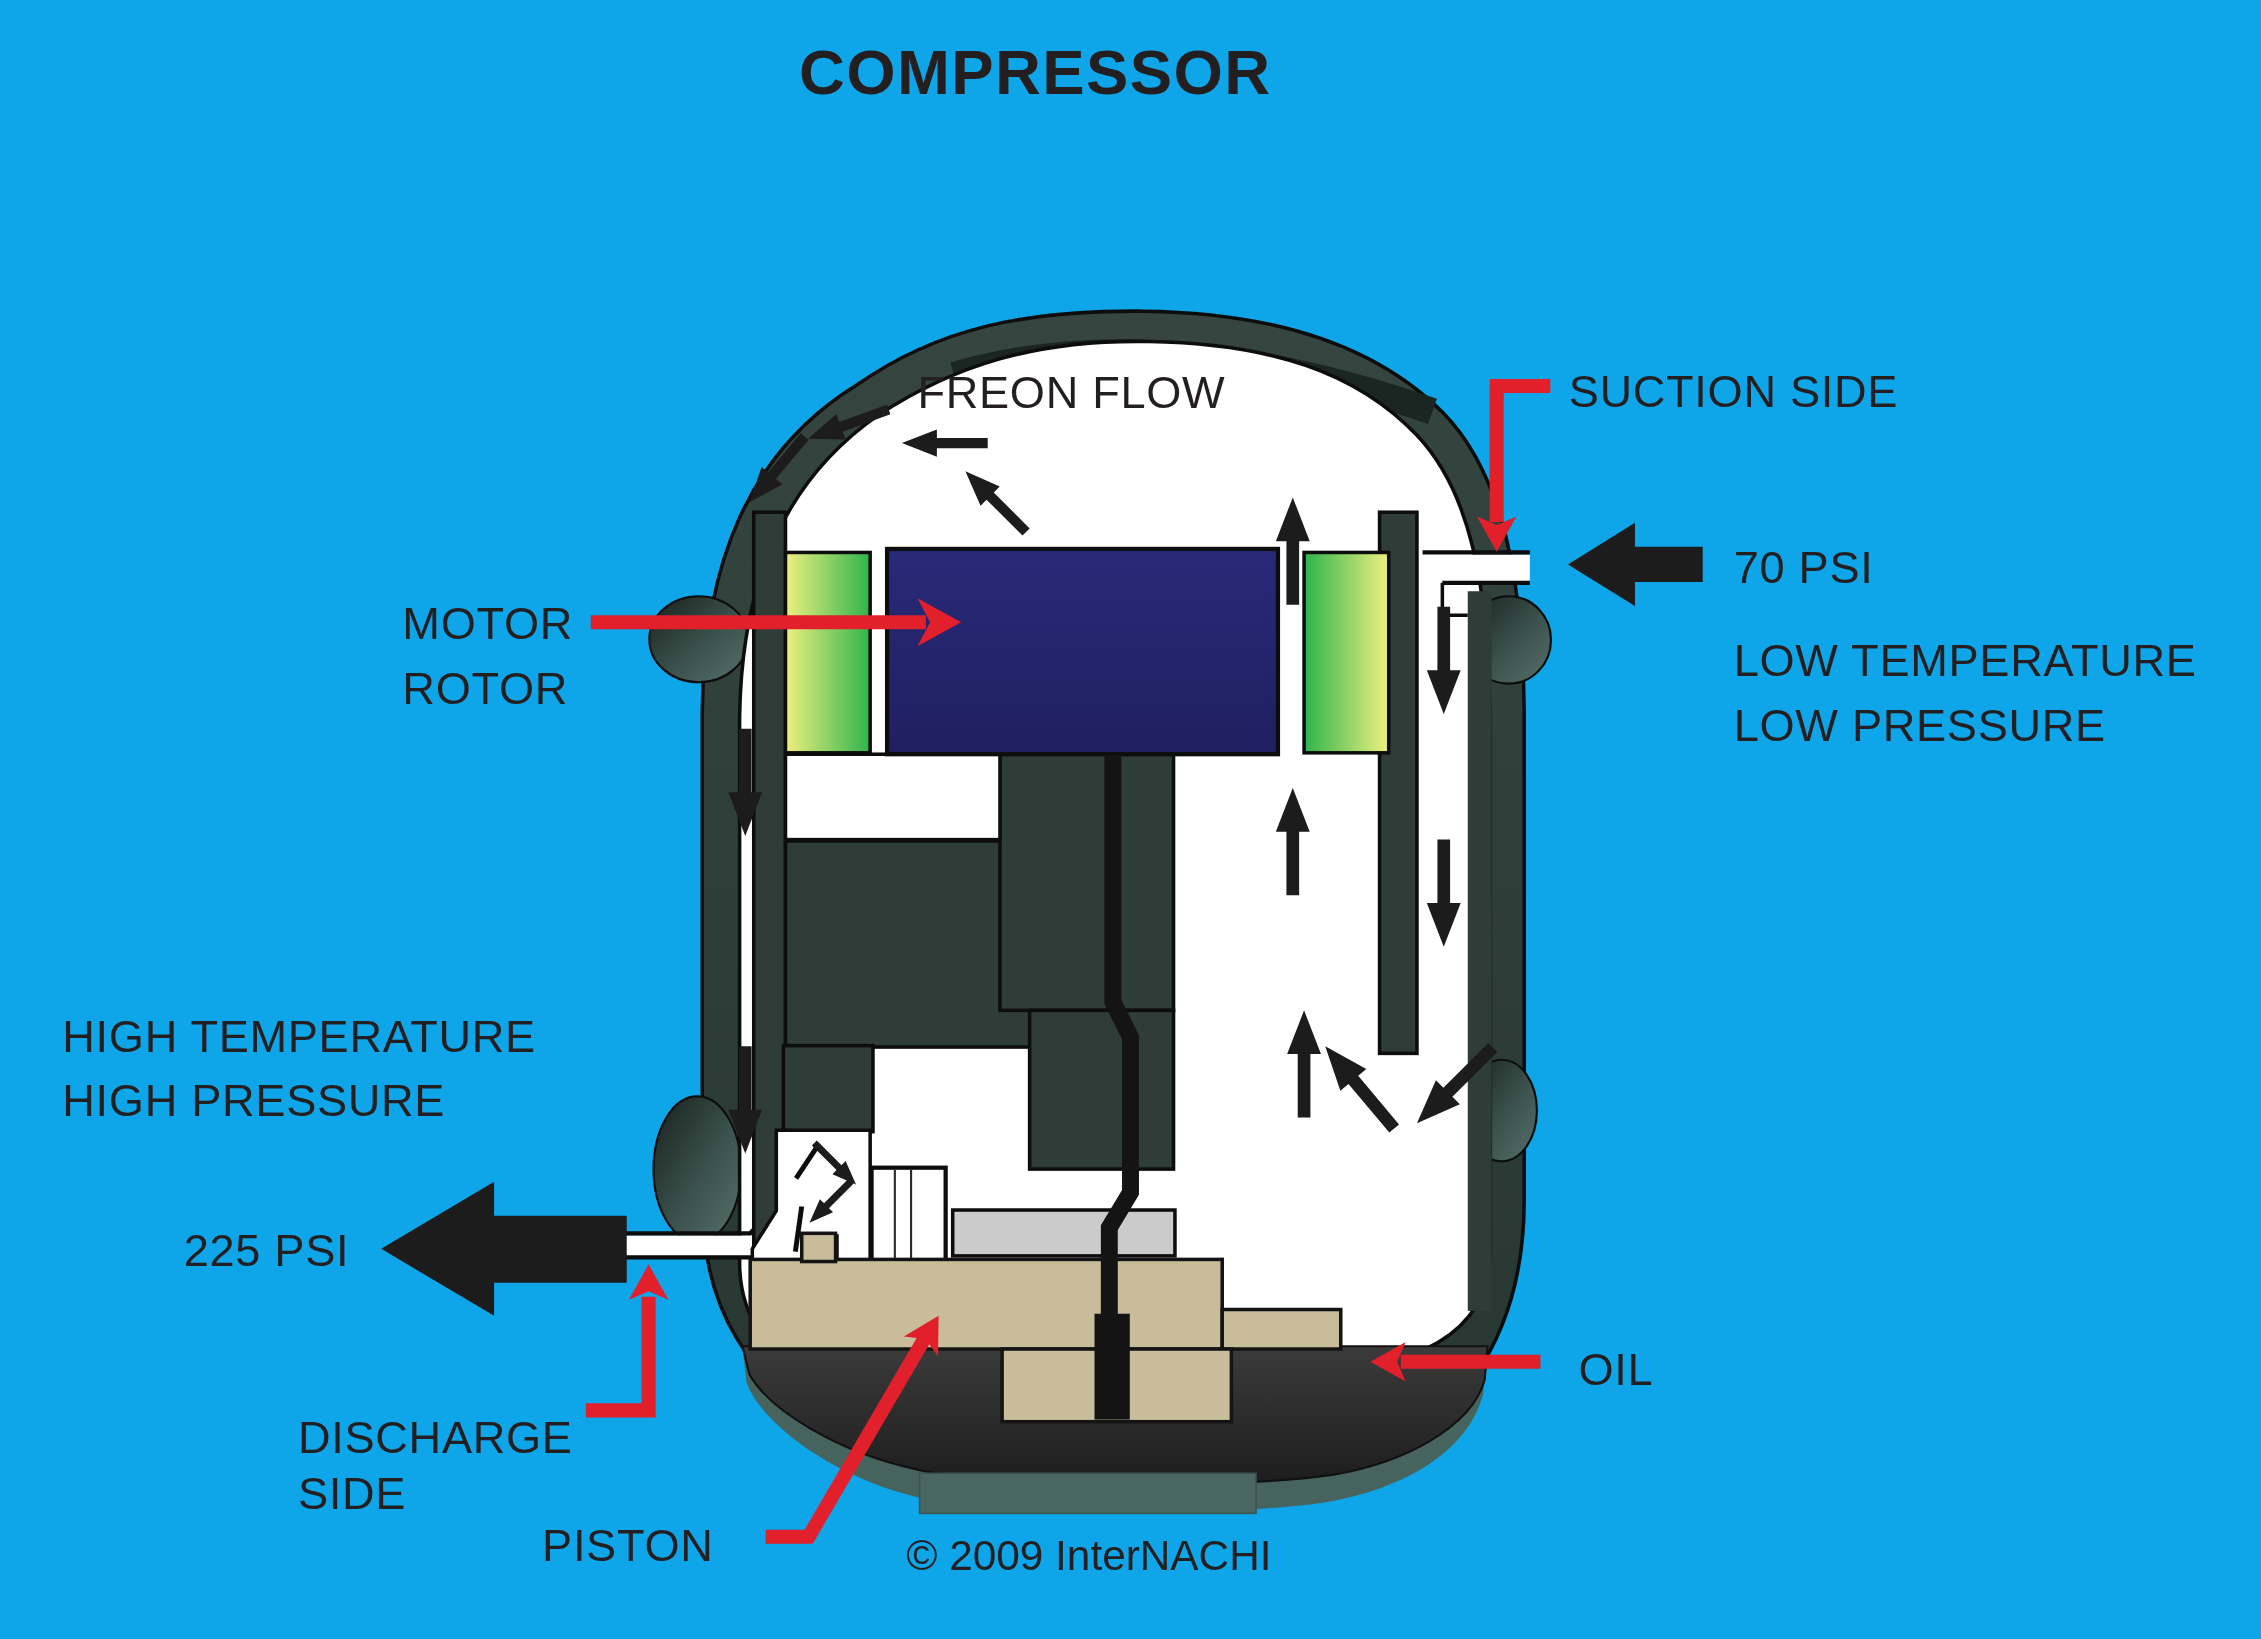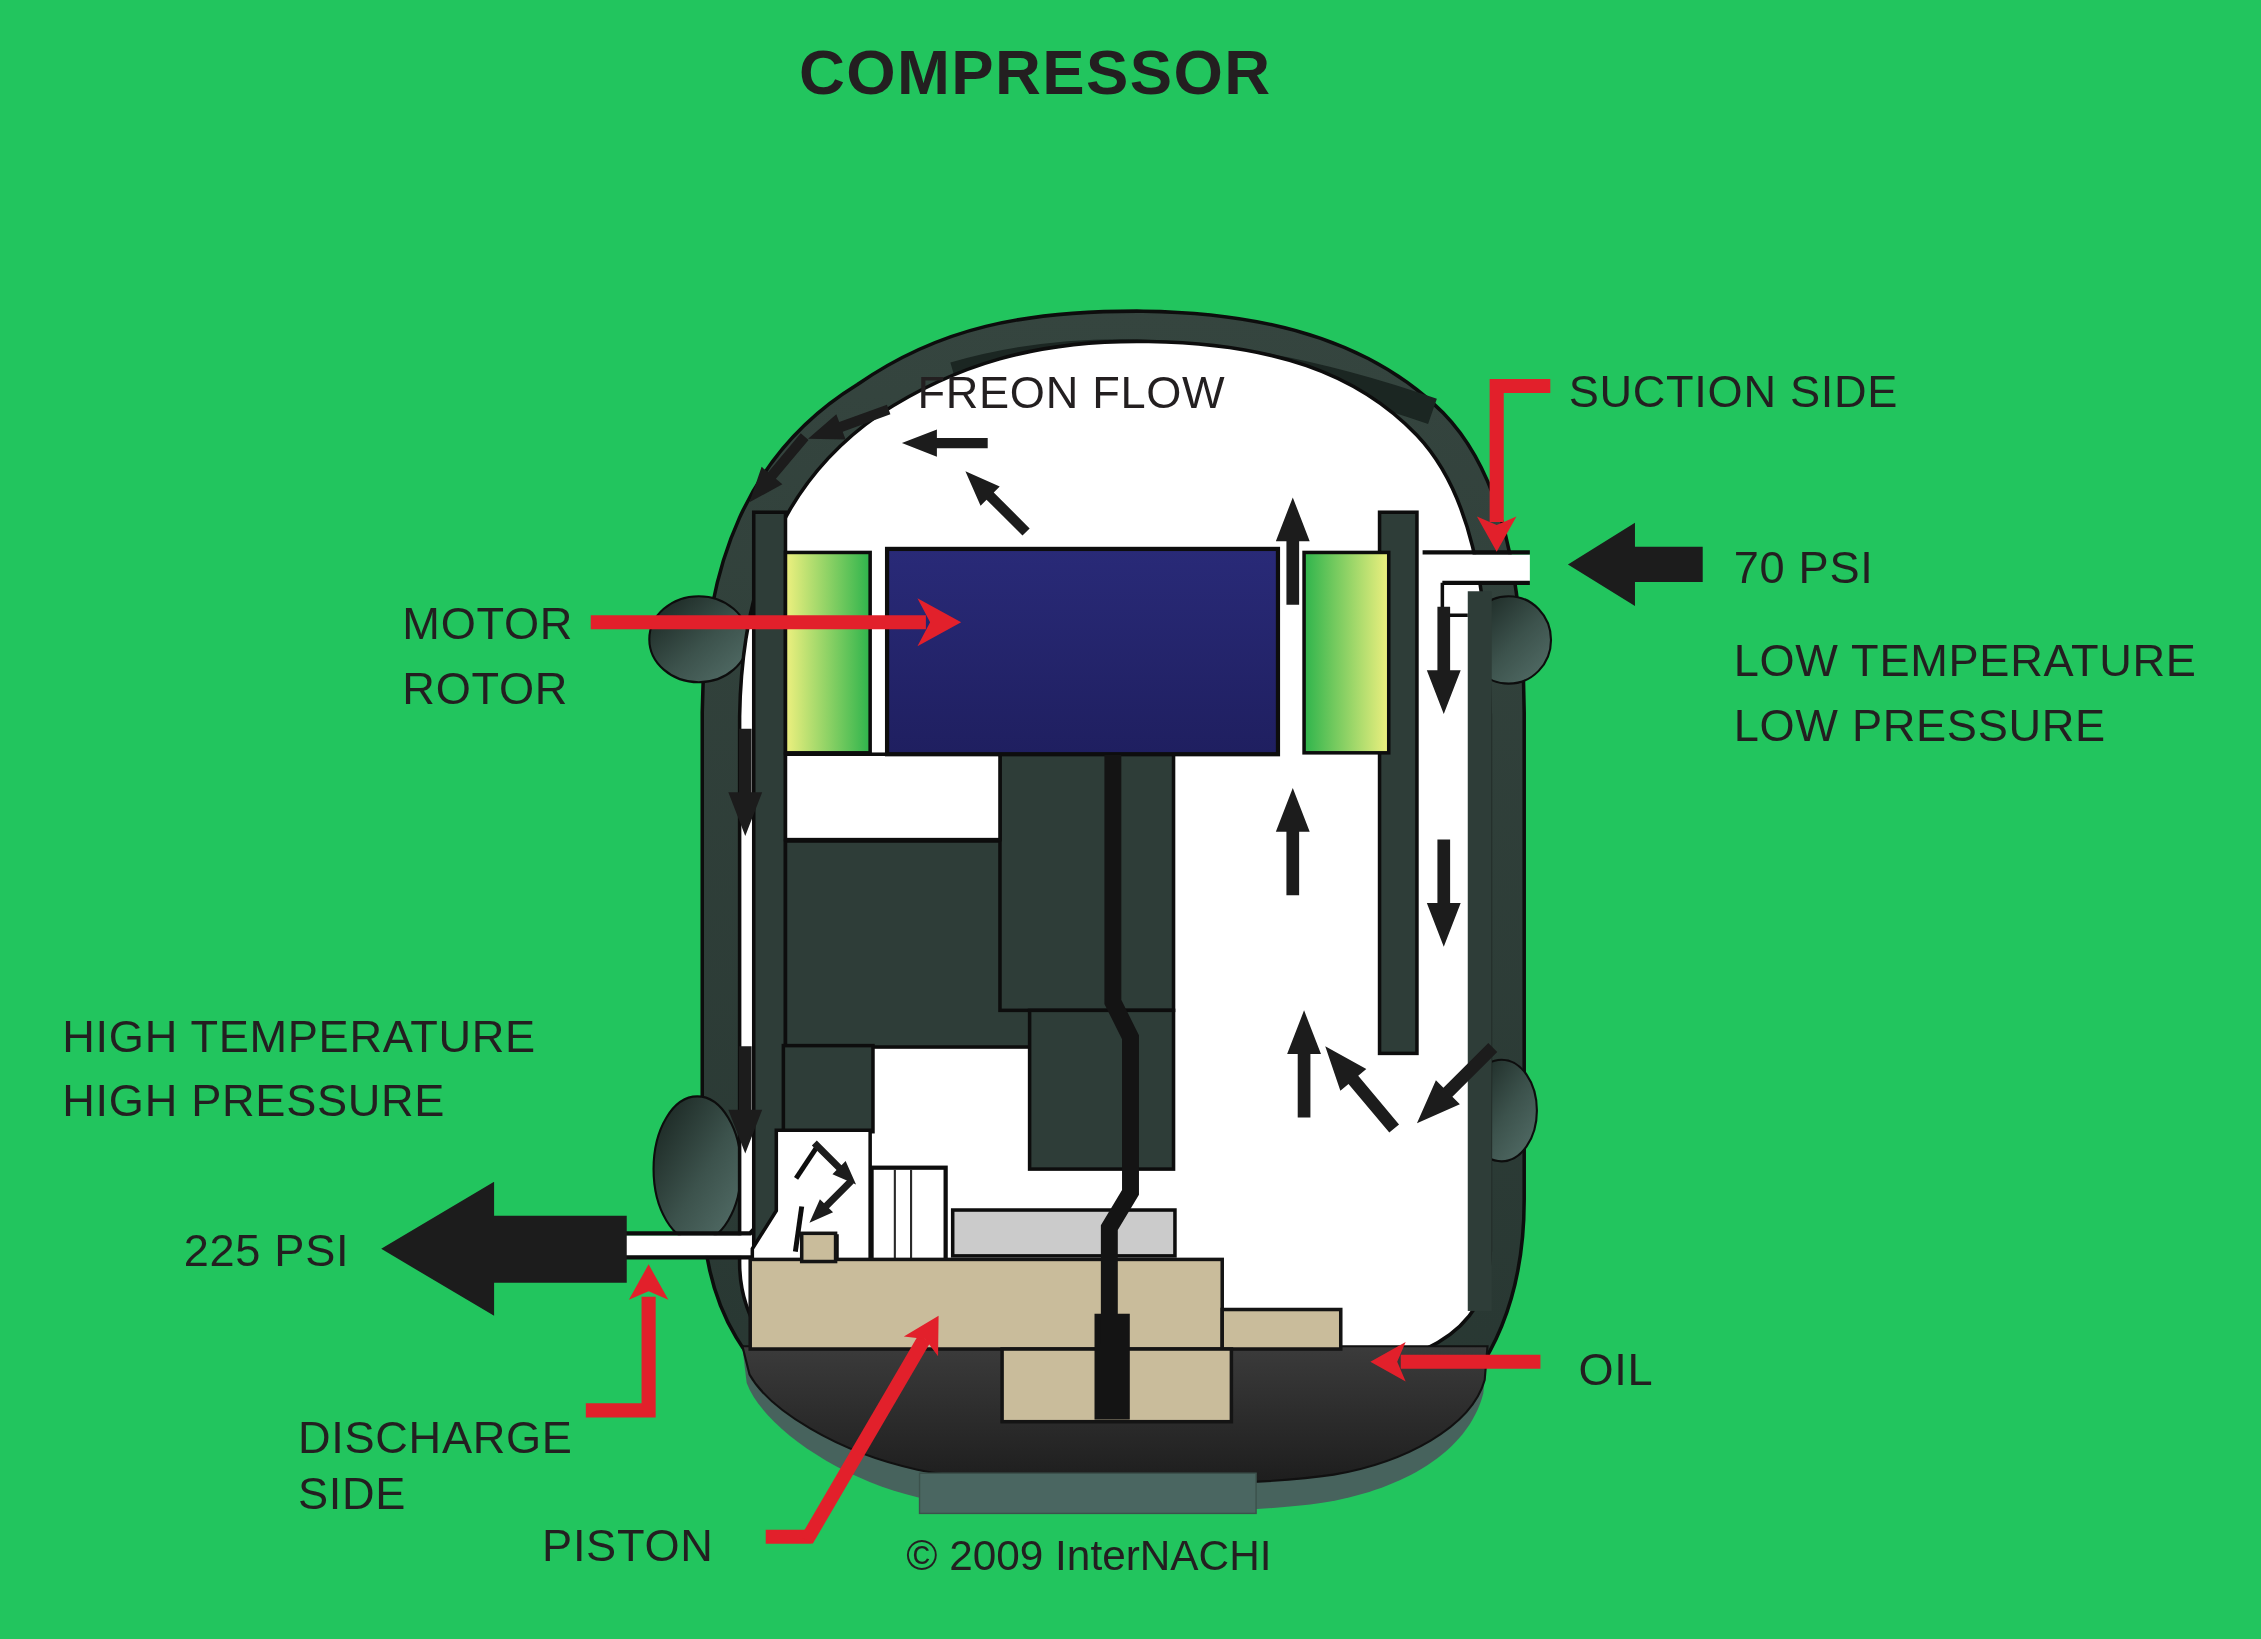--- a/index.html
+++ b/index.html
@@ -1,16 +1,16 @@
 <!DOCTYPE html>
 <html style="font-size:11.3px"><head>
 <meta charset="utf-8">
 <style>
   html,body{margin:0;padding:0;background:#ffffff;}
-  .stage{position:relative;width:2261px;height:1639px;background:#22c55e;overflow:hidden;}
+  .stage{position:relative;width:2261px;height:1639px;background:#0ea5e9;overflow:hidden;}
   svg{display:block;}
   text{font-family:"Liberation Sans", sans-serif;fill:#231f20;}
   .lbl{font-size:64px;letter-spacing:1px;}
   .ttl{font-size:90px;font-weight:bold;letter-spacing:2px;}
   .cpy{font-size:60px;}
   .outline{stroke:#0d0d0d;stroke-width:5;}
 </style>
 </head>
 <body>
 

